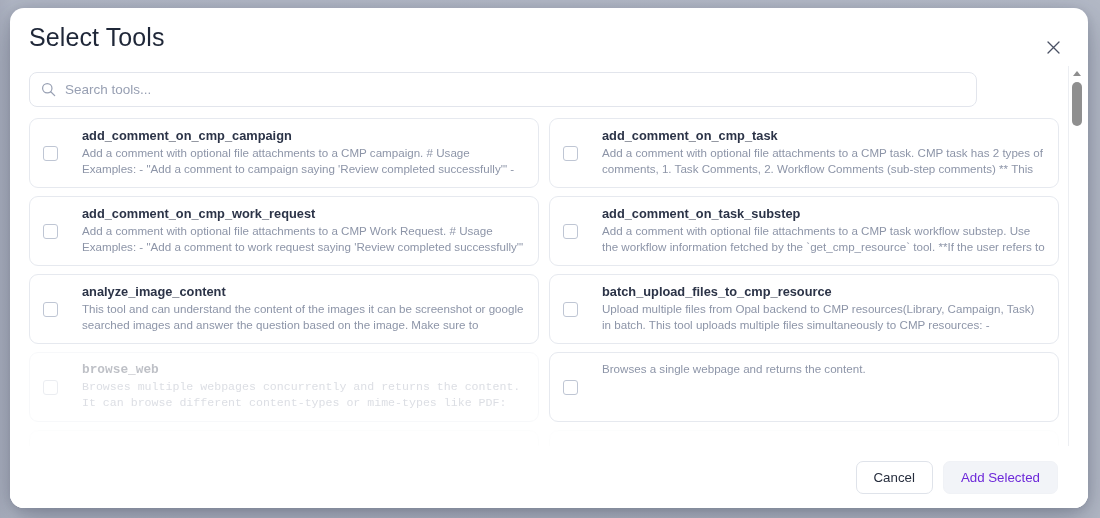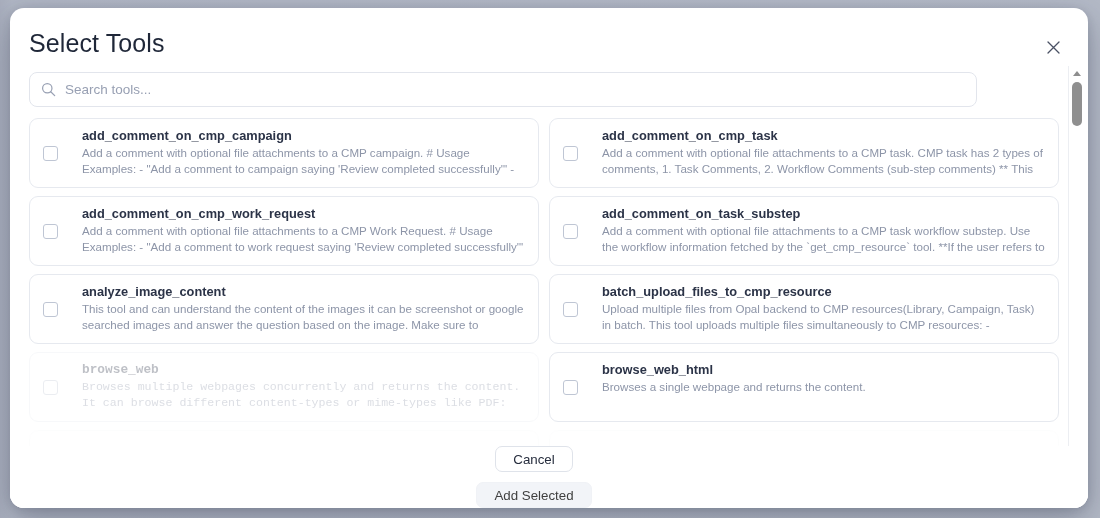--- a/index.html
+++ b/index.html
@@ -33,21 +33,21 @@
   }
 
   
   #modal-header {
     position: relative;
     height: 62px;
   }
   #modal-title {
     position: absolute;
     left: 19px;
-    top: 21px;
+    top: 15px;
     font-size: 25px;
     font-weight: 400;
     color: #1f2738;
     letter-spacing: 0.1px;
   }
   #close-button {
     position: absolute;
     right: 24px;
     top: 28px;
     width: 22px;
@@ -219,42 +219,41 @@
     left: 0;
     right: 0;
     bottom: 0;
     height: 62px;
     background: #fff;
     display: flex;
     align-items: center;
     justify-content: flex-end;
     padding-right: 30px;
     gap: 10px;
-    flex-direction: column;
   }
   #cancel-button {
     min-width: 60px;
     height: 33px;
     padding: 0 17px;
     border: 1px solid #dfe3ea;
     border-radius: 7px;
     background: #fff;
     color: #262d3d;
     font-family: "Liberation Sans", sans-serif;
     font-size: 13.3px;
     cursor: pointer;
   }
   #add-selected-button {
     min-width: 60px;
     height: 33px;
     padding: 0 17px;
     border: 1px solid #f0f2f6;
     border-radius: 7px;
     background: #f2f4f8;
-    color: #404040;
+    color: #6d28d9;
     font-family: "Liberation Sans", sans-serif;
     font-size: 13.3px;
     cursor: default;
   }
 </style>
 </head>
 <body>
 
 <div id="backdrop"></div>
 
@@ -311,21 +310,20 @@
           <div class="tool-name">batch_upload_files_to_cmp_resource</div>
           <div class="tool-desc">Upload multiple files from Opal backend to CMP resources(Library, Campaign, Task) in batch. This tool uploads multiple files simultaneously to CMP resources: - **Campaign**: Adds each file as separate...</div>
         </div>
         <div class="tool-card faded">
           <button class="tool-checkbox"></button>
           <div class="tool-name">browse_web</div>
           <div class="tool-desc">Browses multiple webpages concurrently and returns the content. It can browse different content-types or mime-types like PDF: application/pdf Text: text/*, application/* Image: image/* Video: video/* Audio:...</div>
         </div>
         <div class="tool-card">
           <button class="tool-checkbox"></button>
-          <div class="tool-name">browse_web_html</div>
           <div class="tool-desc">Browses a single webpage and returns the content.</div>
         </div>
         <div class="tool-card faded-strong">
           <div class="tool-name"></div>
           <div class="tool-desc"></div>
         </div>
         <div class="tool-card faded-strong">
           <div class="tool-name"></div>
           <div class="tool-desc"></div>
         </div>

